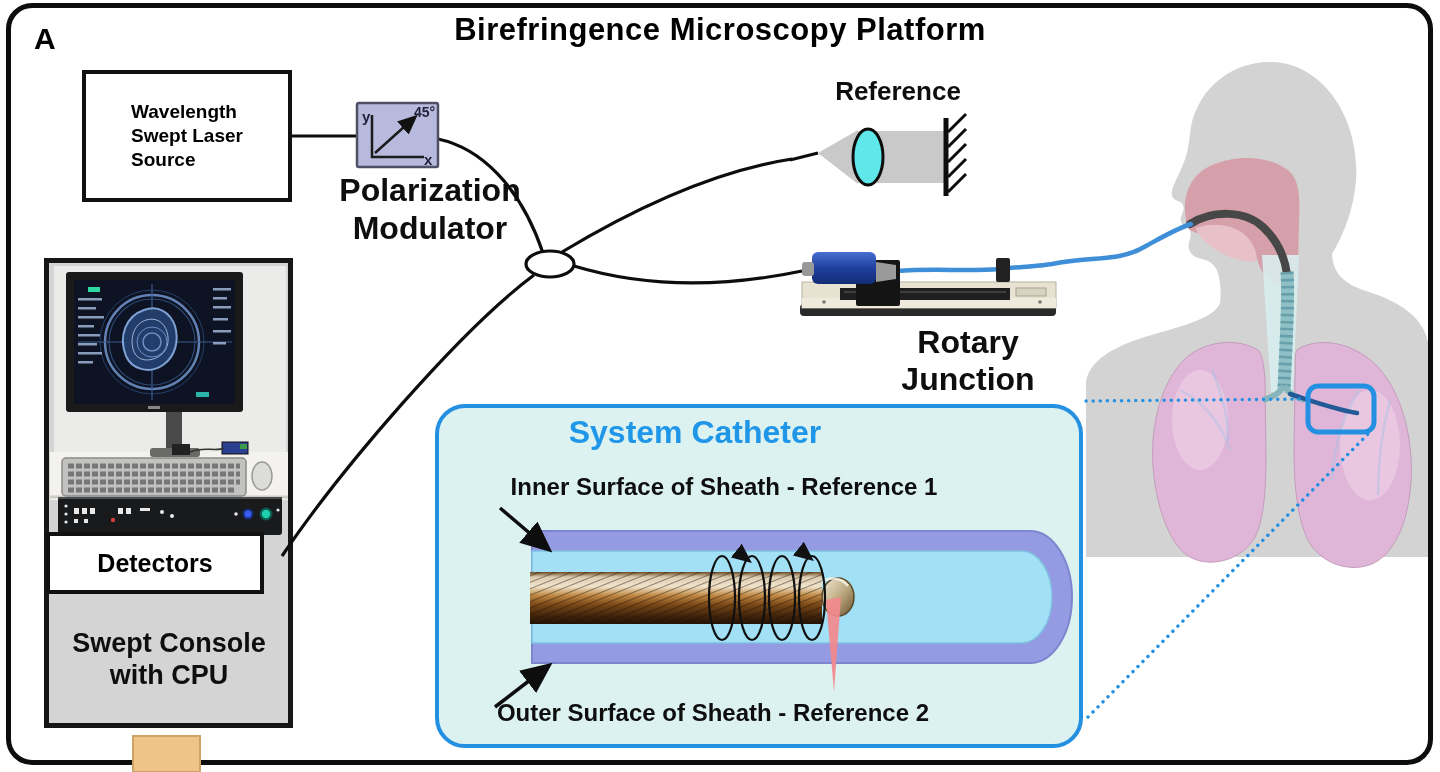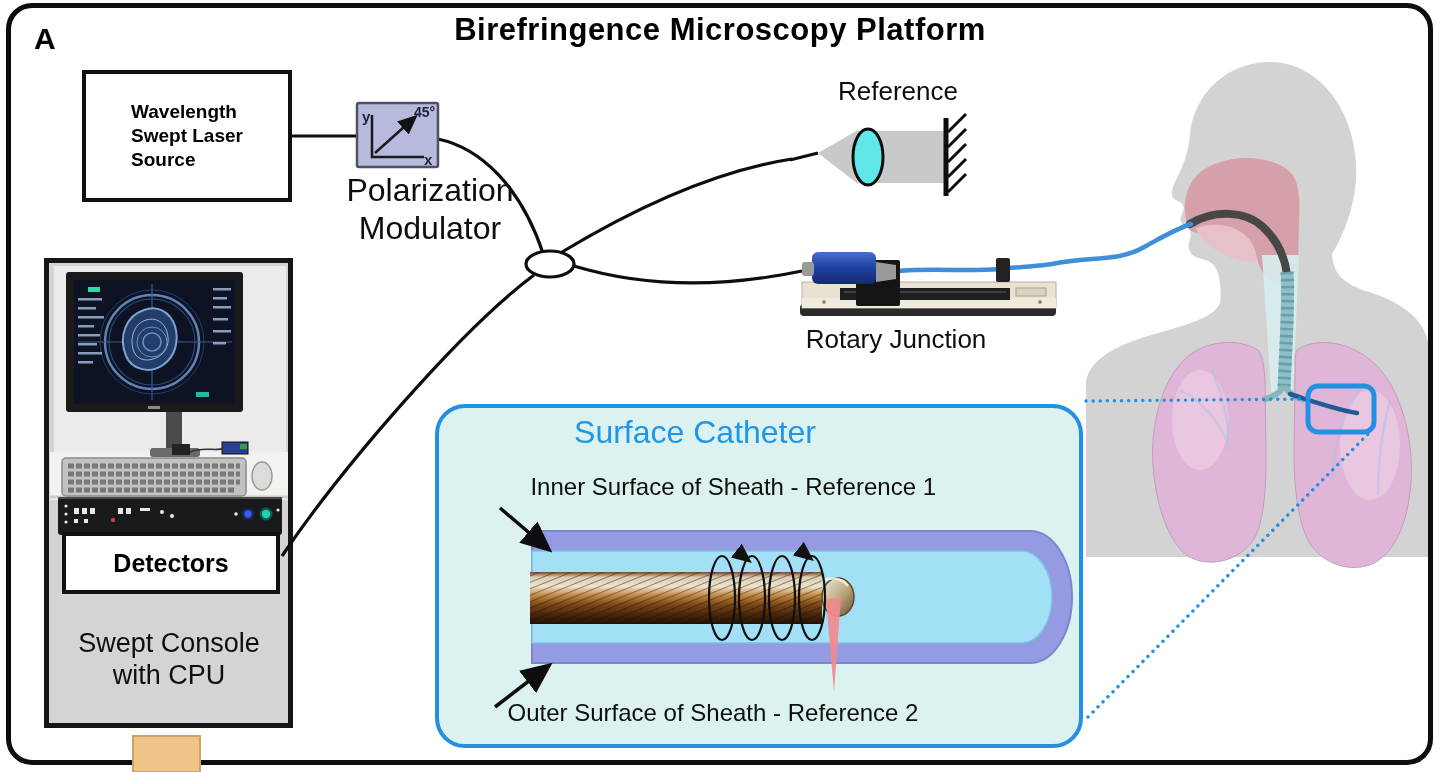--- a/index.html
+++ b/index.html
@@ -11,34 +11,34 @@
   .title{left:0;top:12px;width:1440px;text-align:center;font-size:31px;
          font-weight:bold;color:#000000;letter-spacing:.5px}
   .panel-label{font-size:30px;font-weight:bold;color:#000}
   #labelA{left:34px;top:22px}
   #labelB{left:462px;top:420px}
   .console-bg{left:44px;top:258px;width:249px;height:470px;background:var(--console-gray);
               border:5px solid #161616;box-sizing:border-box;z-index:1}
   .inset-bg{left:435px;top:404px;width:648px;height:344px;background:var(--inset-bg);
             border:4px solid var(--accent-blue);border-radius:30px;box-sizing:border-box;z-index:1}
   svg.gfx{left:0;top:0;z-index:2}
-  .lbl{position:absolute;font-weight:normal;color:#0e0e0e;white-space:pre-line;
+  .lbl{position:absolute;font-weight:bold;color:#0e0e0e;white-space:pre-line;
        text-align:center;z-index:3}
   #laserBox{left:82px;top:70px;width:210px;height:132px;background:#fff;border:4px solid #111;
             box-sizing:border-box;display:flex;align-items:center;justify-content:center;
             font-size:19px;font-weight:bold;line-height:1.25;text-align:left;z-index:3}
   #modLabel{left:330px;top:172px;width:200px;font-size:32px;line-height:1.18}
   #refLabel{left:818px;top:76px;width:160px;font-size:26px}
-  #rjLabel{left:791px;top:324px;width:210px;font-size:26px}
-  #detBox{left:62px;top:532px;width:218px;height:62px;background:#fff;border:4px solid #111;
+  #rjLabel{left:863px;top:324px;width:210px;font-size:32px}
+  #detBox{left:46px;top:532px;width:218px;height:62px;background:#fff;border:4px solid #111;
           box-sizing:border-box;display:flex;align-items:center;justify-content:center;
           font-size:25px;font-weight:bold;z-index:3}
   #consoleLabel{left:49px;top:627px;width:240px;font-size:27px;line-height:1.2}
   #insetTitle{left:455px;top:414px;width:480px;font-size:32px;color:var(--inset-title)}
-  #innerLabel{left:456px;top:473px;width:480px;font-size:24px;text-align:right}
+  #innerLabel{left:484px;top:473px;width:480px;font-size:24px;text-align:center}
   #outerLabel{left:468px;top:699px;width:490px;font-size:24px;text-align:center}
   
   .f3{fill:none;stroke:#0d0d0d;stroke-width:3.2}
   .dots{fill:none;stroke:var(--accent-blue);stroke-width:3.4;stroke-dasharray:.1 7;stroke-linecap:round}
   .body{fill:var(--body-gray)}
   .lung{fill:var(--lung-pink);stroke:#c49cbc;stroke-width:1}
   .sheath-o{fill:var(--sheath-outer);stroke:#7b86ce;stroke-width:2}
   .sheath-i{fill:var(--sheath-inner);stroke:#7fc0e2;stroke-width:1.5}
   .beam{fill:var(--beam-pink)}
   .mod{fill:var(--modulator-fill);stroke:#4f4f66;stroke-width:2.5}
@@ -295,15 +295,15 @@
 Modulator</div>
 <div class="lbl" id="refLabel">Reference</div>
 <div class="lbl" id="rjLabel">Rotary Junction</div>
 
 <div class="abs" id="detBox">
   <span>Detectors</span>
 </div>
 <div class="lbl" id="consoleLabel">Swept Console
 with CPU</div>
 
-<div class="lbl" id="insetTitle">Surface Catheter</div>
+<div class="lbl" id="insetTitle">System Catheter</div>
 <div class="lbl" id="innerLabel">Inner Surface of Sheath - Reference 1</div>
 <div class="lbl" id="outerLabel">Outer Surface of Sheath - Reference 2</div>
 
 </body></html>

